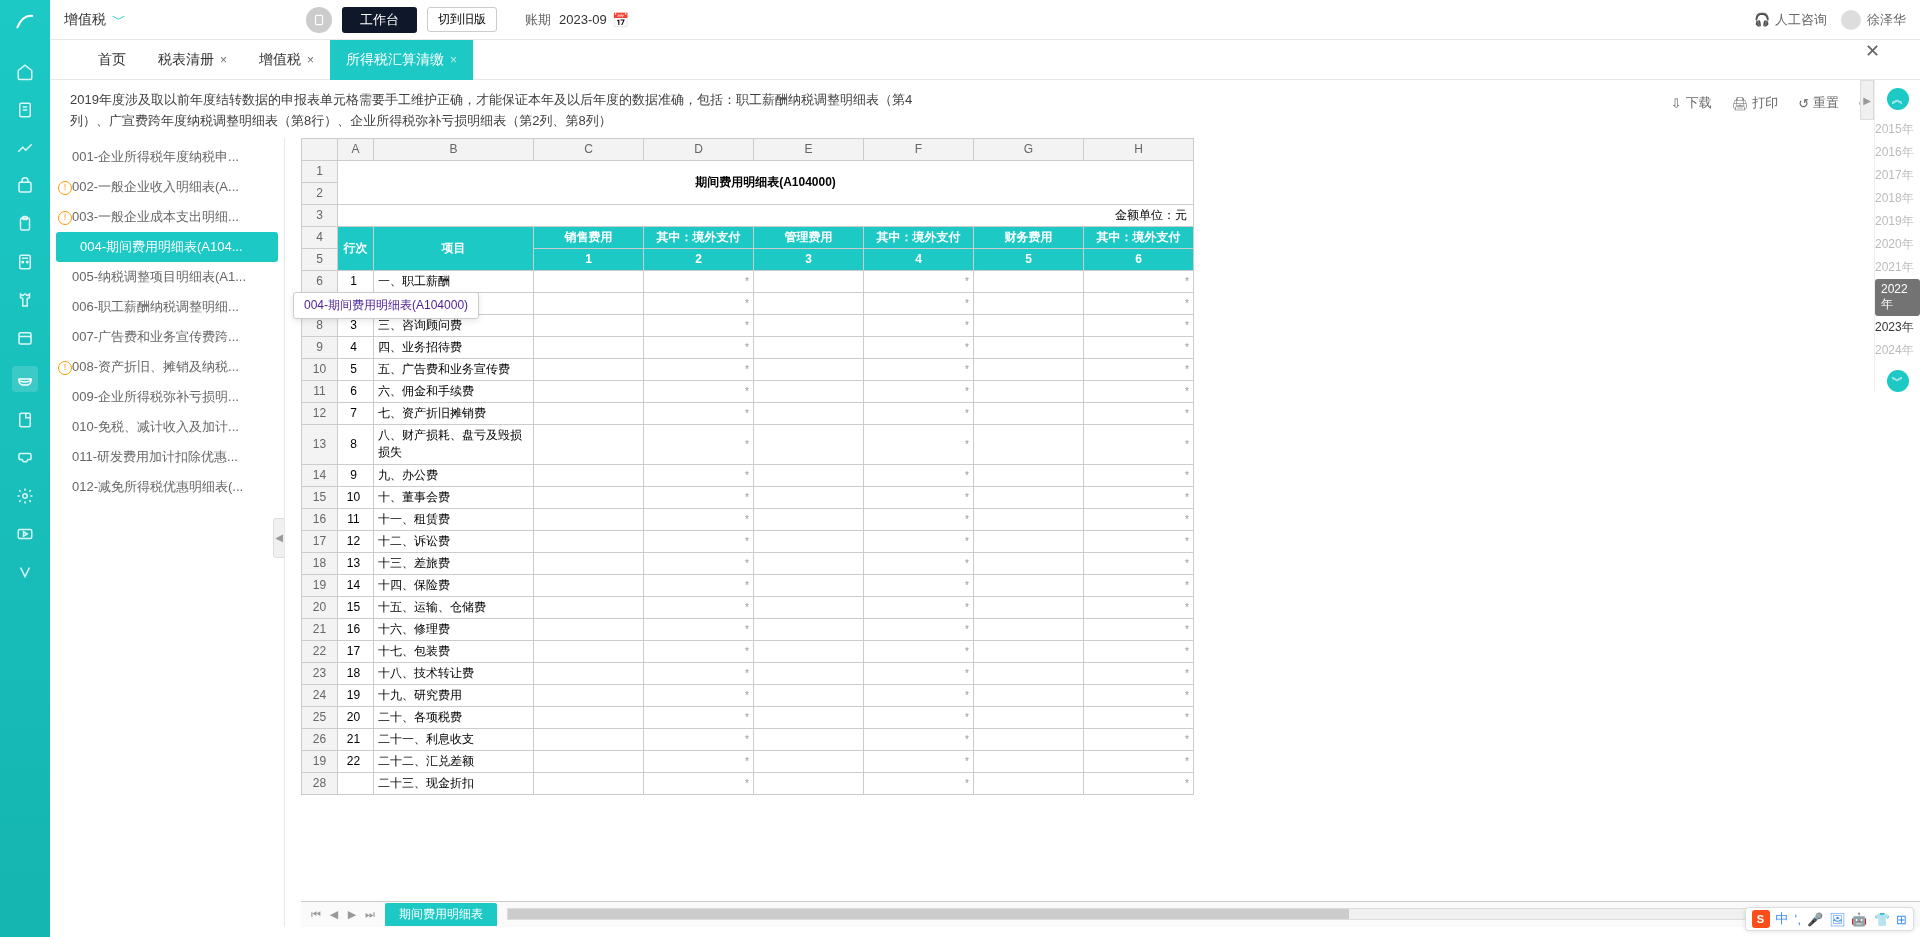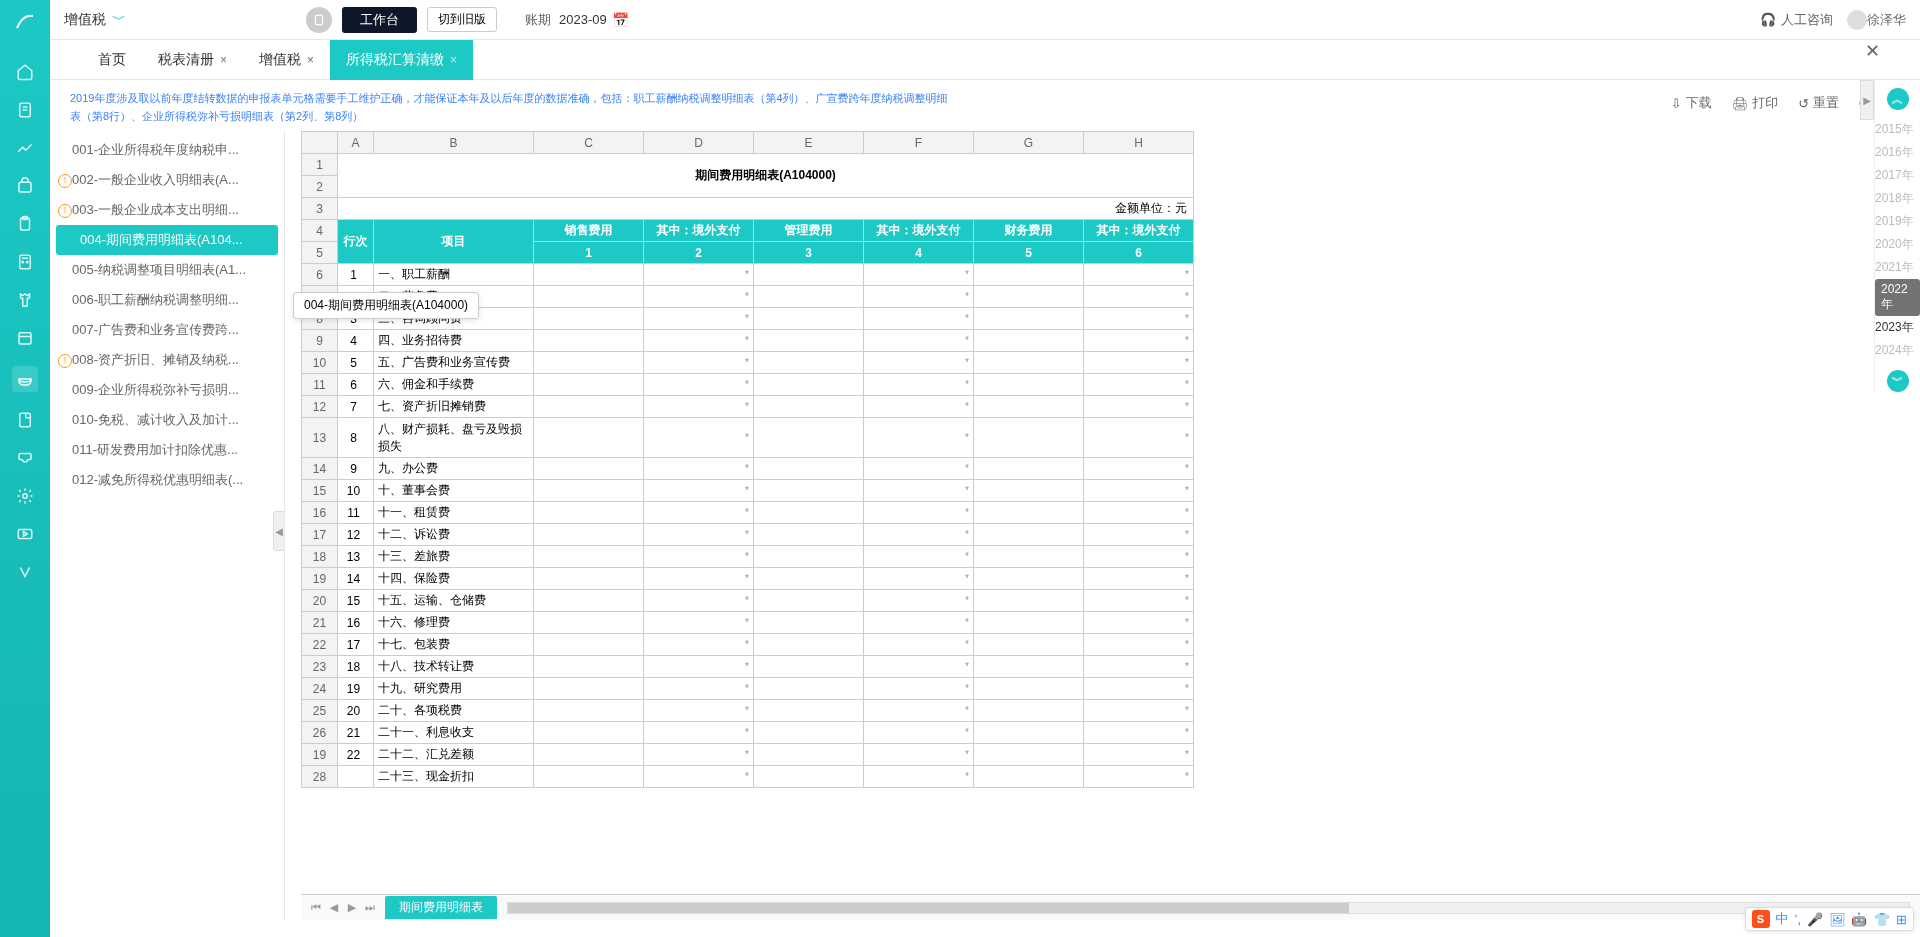--- a/index.html
+++ b/index.html
@@ -16,51 +16,51 @@
 .dropdown-title { font-size: 14px; color: #333; margin-right: 180px; display: flex; align-items: center; }
 .dropdown-arrow { margin-left: 6px; color: #1cc9c5; }
 .doc-icon-btn { width: 26px; height: 26px; border-radius: 50%; background: #ccc; display: flex; align-items: center; justify-content: center; margin-right: 10px; }
 .btn-workspace { background: #0f172a; color: #fff; padding: 4px 18px; border: none; border-radius: 3px; font-size: 13px; cursor: pointer; margin-right: 10px; }
 .btn-old-version { border: 1px solid #ccc; background: #fff; padding: 3px 10px; font-size: 12px; border-radius: 3px; cursor: pointer; margin-right: 28px; }
 .period-label { font-size: 13px; color: #666; margin-right: 8px; }
 .period-value { font-size: 13px; color: #333; margin-right: 6px; }
 .period-cal { color: #1cc9c5; font-size: 14px; }
 .header-right { margin-left: auto; display: flex; align-items: center; gap: 14px; }
 .consult-link { display: flex; align-items: center; gap: 4px; color: #666; font-size: 13px; cursor: pointer; }
-.user-block { display: flex; align-items: center; }
+.user-block { display: flex; align-items: center; gap: 6px; }
 .avatar { width: 20px; height: 20px; background: #ddd; border-radius: 50%; }
 .user-name { font-size: 13px; color: #666; }
 
 
 .tab-bar { position: absolute; left: 50px; top: 40px; right: 0; height: 40px; background: #fff; display: flex; align-items: flex-start; border-bottom: 1px solid #e8e8e8; padding-left: 32px; }
 .tab { padding: 0 16px; height: 40px; display: flex; align-items: center; font-size: 14px; color: #333; cursor: pointer; position: relative; }
 .tab.active { background: #1cc9c5; color: #fff; }
 .tab .close-x { margin-left: 6px; font-size: 12px; opacity: 0.7; }
 .tab-bar .tab-close-right { margin-left: auto; margin-right: 40px; font-size: 18px; color: #666; cursor: pointer; }
 
 
 .content { position: absolute; left: 50px; top: 80px; right: 0; bottom: 0; background: #fff; }
 
 
 .warning-bar { padding: 10px 20px 6px 20px; display: flex; align-items: flex-start; justify-content: space-between; }
-.warning-text { color: #3b82f6; font-size: 11px; line-height: 1.6; max-width: 880px; }
+.warning-text { color: #404040; font-size: 13px; line-height: 1.6; max-width: 880px; }
 .action-links { display: flex; gap: 20px; font-size: 13px; color: #666; margin-top: 4px; }
 .action-link { display: flex; align-items: center; gap: 4px; cursor: pointer; }
 
 
 .main-row { display: flex; height: calc(100% - 68px); gap: 16px; }
 
 
 .form-nav { width: 235px; border-right: 1px solid #e8e8e8; overflow-y: auto; padding-top: 4px; position: relative; }
 .form-nav-item { padding: 6px 10px 6px 22px; font-size: 13px; color: #666; cursor: pointer; white-space: nowrap; overflow: hidden; text-overflow: ellipsis; position: relative; }
 .form-nav-item.active { background: #1cc9c5; color: #fff; border-radius: 3px; margin: 0 6px; padding-left: 24px; }
 .form-nav-item .warn-dot { position: absolute; left: 8px; top: 9px; width: 12px; height: 12px; }
 .form-nav-item .warn-dot::before { content: "!"; display: block; width: 12px; height: 12px; border: 1px solid #ff9800; color: #ff9800; border-radius: 50%; font-size: 9px; text-align: center; line-height: 11px; }
 .collapse-handle { position: absolute; right: -1px; top: 380px; width: 12px; height: 40px; background: #f0f0f0; border: 1px solid #ddd; border-radius: 3px 0 0 3px; display: flex; align-items: center; justify-content: center; cursor: pointer; font-size: 10px; color: #999; z-index: 5; }
-.tooltip-popup { position: absolute; left: 243px; top: 212px; background: #fff; border: 1px solid #ccc; padding: 4px 10px; font-size: 12px; color: #000000; border-radius: 3px; box-shadow: 0 2px 6px rgba(0,0,0,0.1); z-index: 20; text-align: right; }
+.tooltip-popup { position: absolute; left: 243px; top: 212px; background: #fff; border: 1px solid #ccc; padding: 4px 10px; font-size: 12px; color: #4c1d95; border-radius: 3px; box-shadow: 0 2px 6px rgba(0,0,0,0.1); z-index: 20; text-align: right; }
 
 
 .sheet-area { flex: 1; display: flex; flex-direction: column; overflow: hidden; position: relative; }
 .sheet-scroll { flex: 1; overflow: auto; }
 table.sheet { border-collapse: collapse; table-layout: fixed; }
 table.sheet th, table.sheet td { border: 1px solid #ccc; font-size: 12px; padding: 0; }
 .rowhdr { width: 36px; background: #f3f3f3; text-align: center; color: #666; font-weight: normal; height: 22px; }
 .colhdr { background: #f3f3f3; text-align: center; color: #666; font-weight: normal; height: 22px; }
 .col-A { width: 36px; }
 .col-B { width: 160px; }

